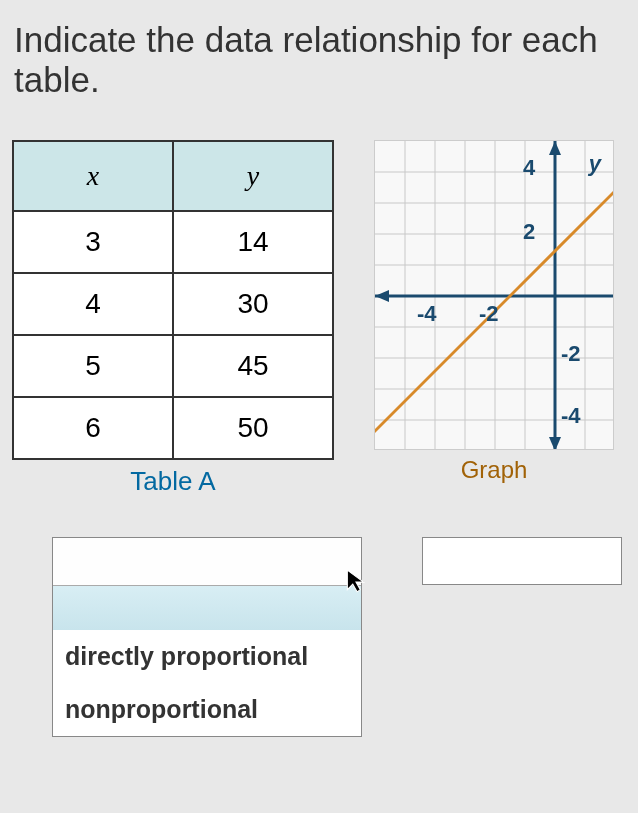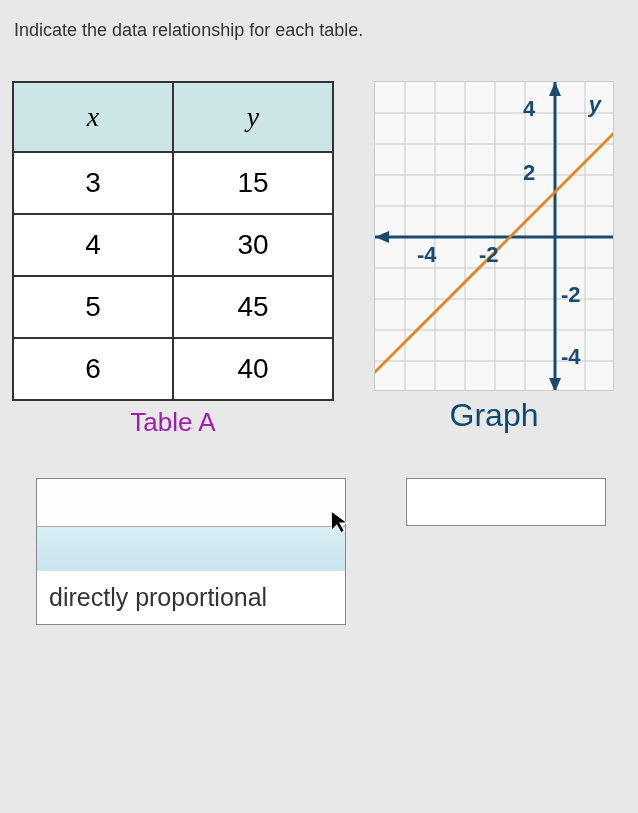--- a/index.html
+++ b/index.html
@@ -5,21 +5,21 @@
     * { box-sizing: border-box; margin: 0; padding: 0; }
     body {
       width: 638px;
       height: 813px;
       background: #e8e8e8;
       font-family: Arial, sans-serif;
       padding: 20px 0 0 12px;
       overflow: hidden;
     }
     .instruction {
-      font-size: 18px;
+      font-size: 35px;
       color: #333;
       margin-bottom: 40px;
       padding-left: 2px;
     }
     .content-row {
       display: flex;
       align-items: flex-start;
       gap: 40px;
     }
     .table-section {
@@ -44,60 +44,61 @@
       font-weight: normal;
       width: 160px;
       padding: 18px 0;
     }
     .data-table td {
       width: 160px;
       font-family: Arial, sans-serif;
     }
     .table-caption {
       font-size: 26px;
-      color: #a21caf;
+      color: #0369a1;
       margin-top: 6px;
       text-align: center;
     }
     .graph-section {
       display: flex;
       flex-direction: column;
       align-items: center;
       position: relative;
     }
     .graph-box {
       width: 240px;
       height: 310px;
       background: #f8f8f8;
       border: 1px solid #ccc;
       position: relative;
       overflow: hidden;
     }
     .graph-caption {
-      font-size: 32px;
-      color: #0c4a6e;
+      font-size: 24px;
+      color: #a16207;
       margin-top: 6px;
     }
     .axis-label {
       position: absolute;
       font-size: 22px;
       color: #1a4a6e;
       font-weight: bold;
     }
     .dropdown-row {
       display: flex;
       gap: 60px;
       margin-top: 40px;
     }
     .dropdown-open {
       width: 310px;
       background: #86efac;
       border: 1px solid #888;
       position: relative;
-      margin-left: 24px;
+      margin-left: 40px;
+      font-weight: bold;
     }
     .dropdown-trigger {
       height: 48px;
       border-bottom: 1px solid #aaa;
       position: relative;
       background: #fefefe;
     }
     .cursor-arrow {
       position: absolute;
       right: -8px;
@@ -136,33 +137,33 @@
     <table class="data-table">
       <thead>
         <tr>
           <th>x</th>
           <th>y</th>
         </tr>
       </thead>
       <tbody>
         <tr>
           <td>3</td>
-          <td>15</td>
+          <td>14</td>
         </tr>
         <tr>
           <td>4</td>
           <td>30</td>
         </tr>
         <tr>
           <td>5</td>
           <td>45</td>
         </tr>
         <tr>
           <td>6</td>
-          <td>40</td>
+          <td>50</td>
         </tr>
       </tbody>
     </table>
     <div class="table-caption">Table A</div>
   </div>
 
   <div class="graph-section">
     <div class="graph-box">
       <svg width="240" height="310" viewBox="0 0 240 310">
 
@@ -207,16 +208,17 @@
 <div class="dropdown-row">
   <div class="dropdown-open">
     <div class="dropdown-trigger">
       <svg class="cursor-arrow" viewBox="0 0 24 24">
         <path d="M4 2 L4 20 L9 15 L13 22 L16 20 L12 13 L19 13 Z" fill="#000" stroke="#fff" stroke-width="1"></path>
       </svg>
     </div>
     <div class="dropdown-options">
       <div class="dropdown-blank"></div>
       <div class="dropdown-option">directly proportional</div>
+      <div class="dropdown-option">nonproportional</div>
     </div>
   </div>
   <div class="dropdown-closed"></div>
 </div>
 
 </body></html>

